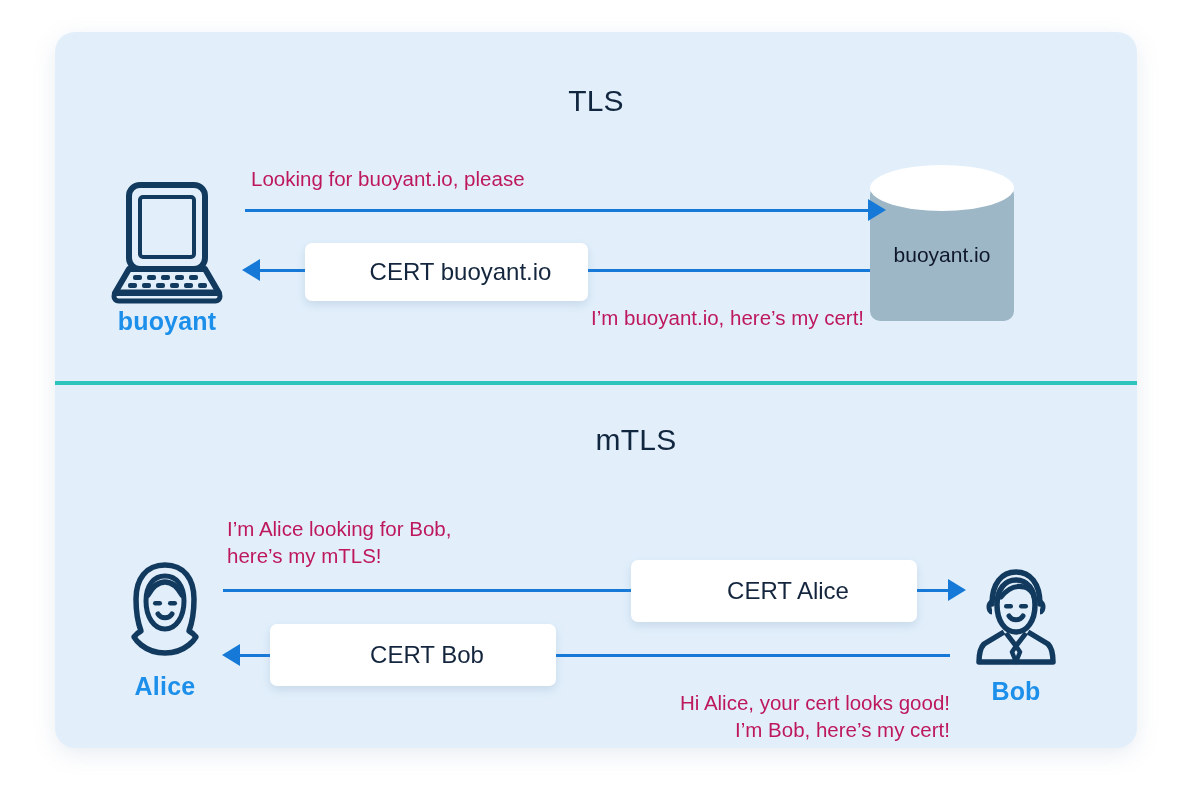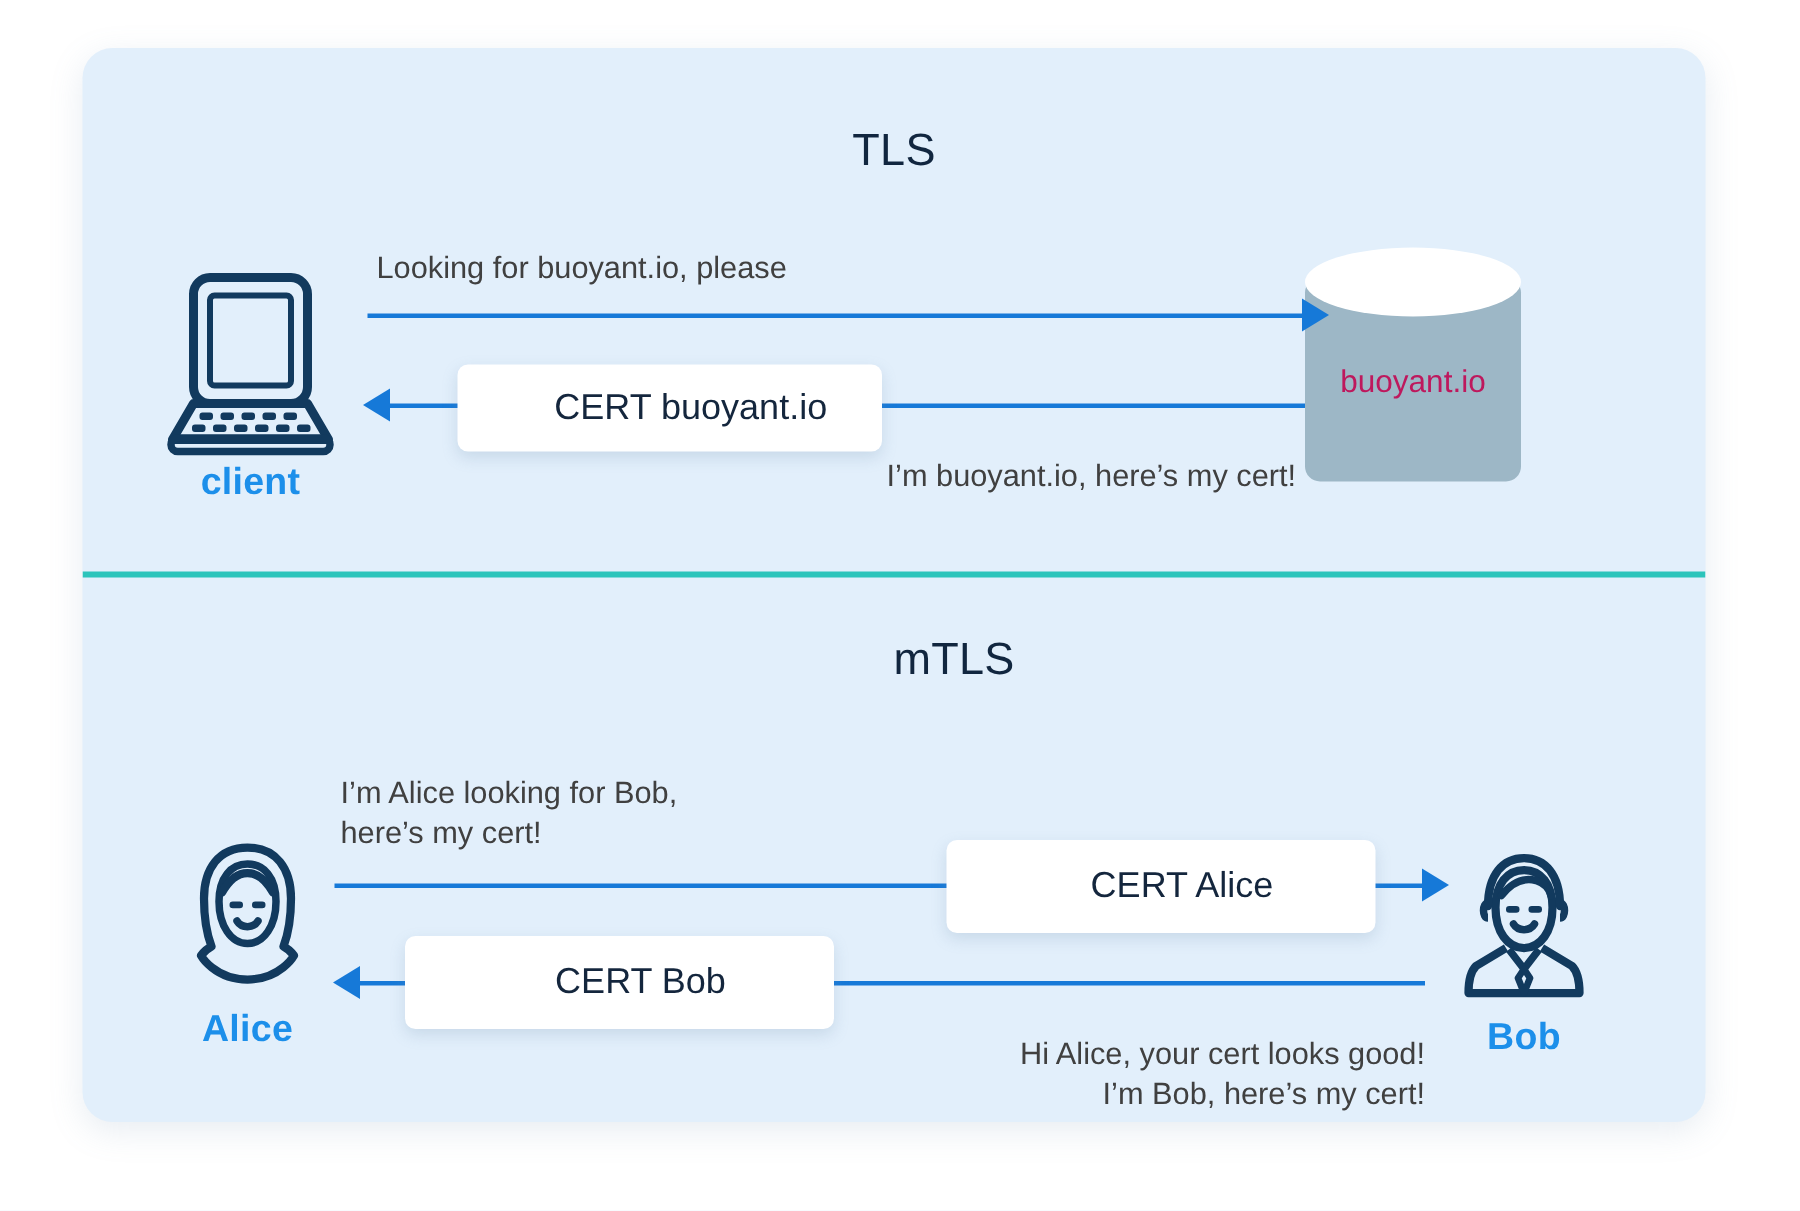--- a/index.html
+++ b/index.html
@@ -72,21 +72,21 @@
     color: #1C8FEA;
     font-size: 25px;
     font-weight: 700;
     letter-spacing: .2px;
     white-space: nowrap;
   }
 
   
   .msg {
     position: absolute;
-    color: #404040;
+    color: #be185d;
     font-size: 20.5px;
     line-height: 27px;
     white-space: pre-line;
   }
   .msg.right { text-align: right; }
 
   
   .arrow-line {
     position: absolute;
     height: 3px;
@@ -146,21 +146,21 @@
     height: 46px;
     background: #FFFFFF;
     border-radius: 50%;
   }
   .db-label {
     position: absolute;
     left: 0;
     top: 78px;
     width: 144px;
     text-align: center;
-    color: #be185d;
+    color: #0f172a;
     font-size: 21px;
   }
 
   
   .icon-wrap { position: absolute; }
 </style>
 </head>
 <body>
 
 <div id="canvas">
@@ -186,21 +186,21 @@
             <rect x="17" y="103" width="9" height="5" rx="2"></rect>
             <rect x="31" y="103" width="9" height="5" rx="2"></rect>
             <rect x="45" y="103" width="9" height="5" rx="2"></rect>
             <rect x="59" y="103" width="9" height="5" rx="2"></rect>
             <rect x="73" y="103" width="9" height="5" rx="2"></rect>
             <rect x="87" y="103" width="9" height="5" rx="2"></rect>
           </g>
         </svg>
       </div>
 
-      <div class="actor-label" style="left:56px; top:275px; width:112px;">client</div>
+      <div class="actor-label" style="left:56px; top:275px; width:112px;">buoyant</div>
 
       <div class="db" style="left:815px; top:133px;">
         <div class="db-body"></div>
         <div class="db-top"></div>
         <div class="db-label">buoyant.io</div>
       </div>
 
       <div class="msg" style="left:196px; top:133px;">Looking for buoyant.io, please</div>
 
       <div class="arrow-line" style="left:190px; top:177px; width:625px;"></div>
@@ -249,21 +249,21 @@
           <path d="M41 50 C44 55 52 55 55 50" stroke="#123A5E" stroke-width="5" stroke-linecap="round"></path>
           <path d="M36 66 L16 78 C12 82 11 88 11 96 H85 C85 88 84 82 80 78 L60 66" stroke="#123A5E" stroke-width="5.5" stroke-linejoin="round"></path>
           <path d="M38 67 L48 80 L58 67" stroke="#123A5E" stroke-width="5" stroke-linejoin="round"></path>
           <path d="M48 80 L44 86 L48 96 L52 86 Z" stroke="#123A5E" stroke-width="4.5" stroke-linejoin="round"></path>
         </svg>
       </div>
 
       <div class="actor-label" style="left:905px; top:293px; width:112px;">Bob</div>
 
       <div class="msg" style="left:172px; top:131px;">I’m Alice looking for Bob,
-here’s my cert!</div>
+here’s my mTLS!</div>
 
       <div class="arrow-line" style="left:168px; top:205px; width:727px;"></div>
       <div class="arrow-head right" style="left:893px; top:195px;"></div>
 
       <div class="cert-card" style="left:576px; top:176px; width:258px; height:62px;">CERT Alice</div>
 
       <div class="arrow-line" style="left:185px; top:270px; width:710px;"></div>
       <div class="arrow-head left" style="left:167px; top:260px;"></div>
 
       <div class="cert-card" style="left:215px; top:240px; width:258px; height:62px;">CERT Bob</div>

